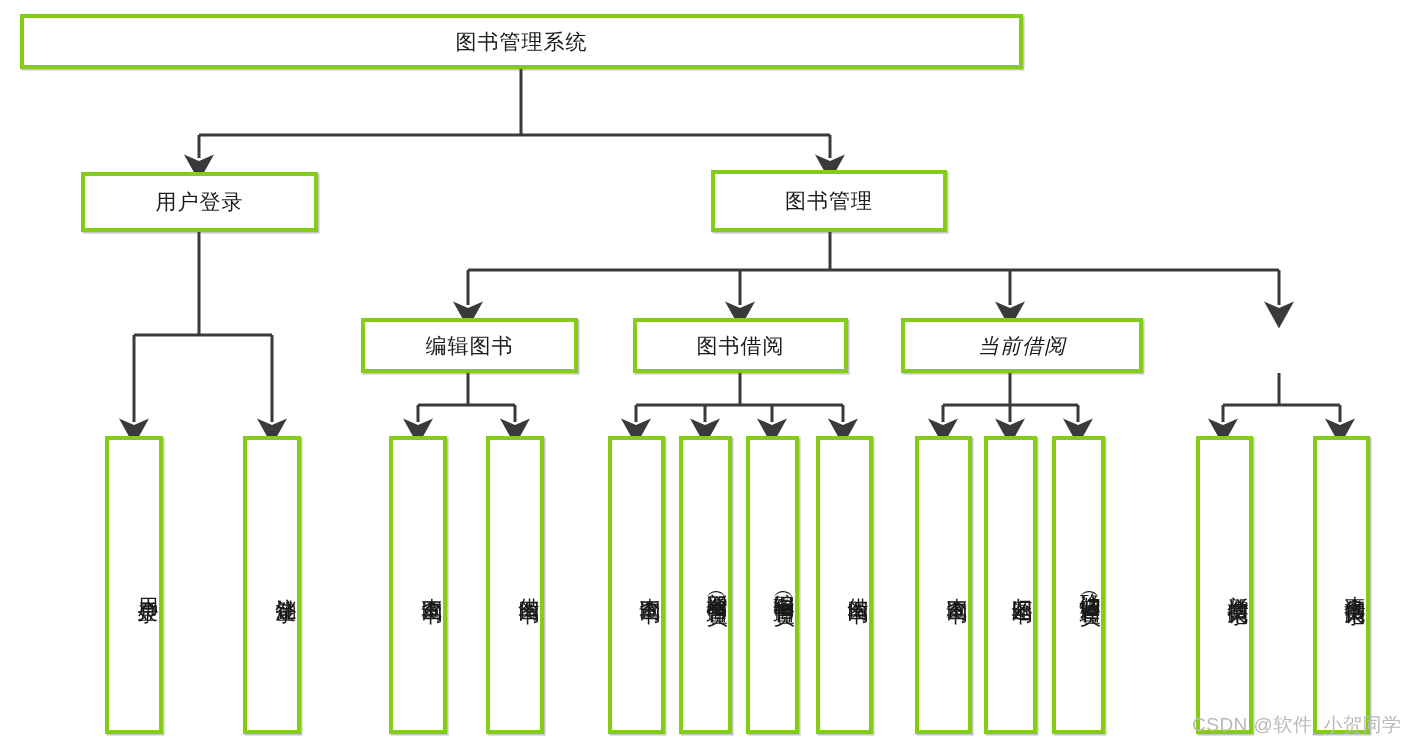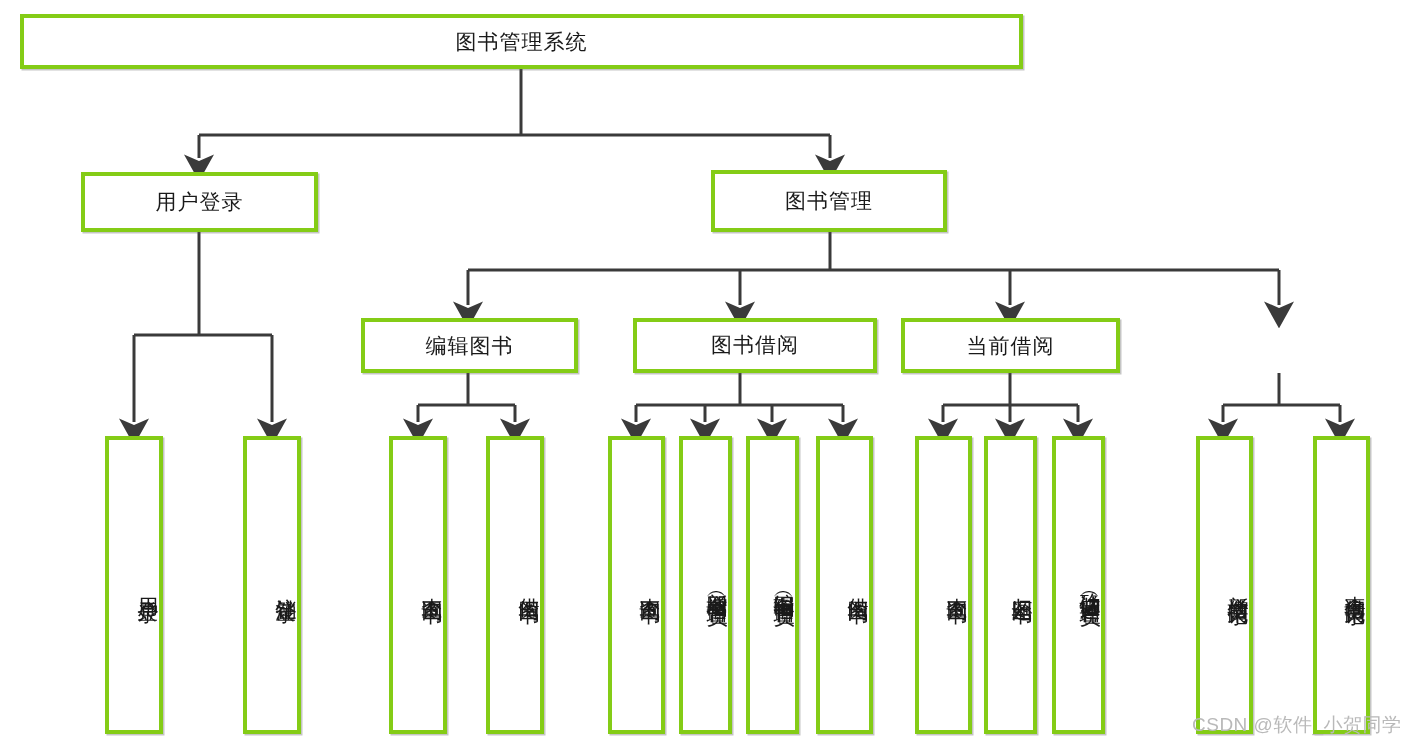--- a/index.html
+++ b/index.html
@@ -115,24 +115,24 @@
   <div class="node h" style="left:81px;top:172px;width:237px;height:60px;">
     <span>用户登录</span>
   </div>
   <div class="node h" style="left:711px;top:170px;width:236px;height:62px;">
     <span>图书管理</span>
   </div>
 
   <div class="node h" style="left:361px;top:318px;width:217px;height:55px;">
     <span>编辑图书</span>
   </div>
-  <div class="node h" style="left:633px;top:318px;width:244px;height:55px;font-family:Liberation Serif, serif;">
+  <div class="node h" style="left:633px;top:318px;width:215px;height:55px;">
     <span>图书借阅</span>
   </div>
-  <div class="node h" style="left:901px;top:318px;width:219px;height:55px;">
+  <div class="node h" style="left:901px;top:318px;width:242px;height:55px;font-style:italic;">
     <span>当前借阅</span>
   </div>
 
   <div class="node v" style="left:105px;top:436px;width:58px;height:298px;">
     <span class="vtext">用户登录</span>
   </div>
   <div class="node v" style="left:243px;top:436px;width:58px;height:298px;">
     <span class="vtext">注销登录</span>
   </div>
 

